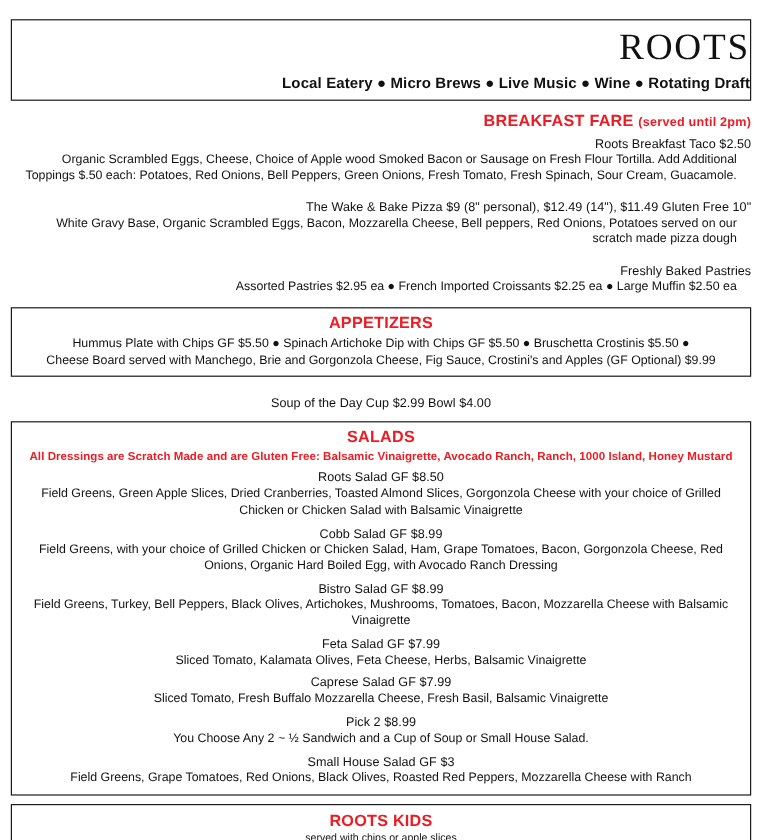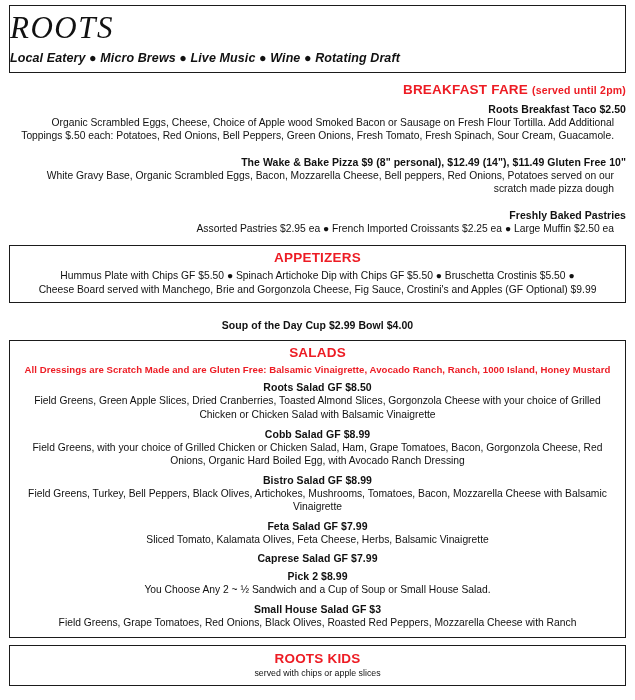--- a/index.html
+++ b/index.html
@@ -19,24 +19,23 @@
   }
 
   
   .box {
     border: 1.5px solid #1b1b1b;
     background: #fff;
   }
 
   
   .header {
-    margin-top: 5px;
+    margin-top: 16px;
     padding: 5px 0 7px 0;
-    text-align: left;
-    font-style: italic;
+    text-align: right;
   }
   .brand {
     font-family: "Liberation Serif", serif;
     font-size: 31px;
     letter-spacing: 1.5px;
     font-weight: 400;
     line-height: 1.12;
   }
   .tagline {
     font-size: 12.5px;
@@ -52,21 +51,21 @@
     font-weight: bold;
     font-size: 13.5px;
     letter-spacing: 0.2px;
   }
   .sec-title .sub {
     font-size: 10.5px;
     color: #ed1c24;
     font-weight: bold;
   }
   .item-name {
-    font-weight: bold;
+    font-weight: normal;
     font-size: 10.5px;
     margin-top: 6px;
     letter-spacing: 0.05px;
   }
   .item-desc {
     font-size: 10.3px;
     line-height: 1.32;
     padding: 0 12px;
     margin-top: 1px;
   }
@@ -157,20 +156,21 @@
     <div>
       <div class="item-name">Bistro Salad GF $8.99</div>
       <div class="item-desc">Field Greens, Turkey, Bell Peppers, Black Olives, Artichokes, Mushrooms, Tomatoes, Bacon, Mozzarella Cheese with Balsamic Vinaigrette</div>
     </div>
     <div>
       <div class="item-name">Feta Salad GF  $7.99</div>
       <div class="item-desc">Sliced Tomato, Kalamata Olives, Feta Cheese, Herbs, Balsamic Vinaigrette</div>
     </div>
     <div>
       <div class="item-name">Caprese Salad GF  $7.99</div>
+      <div class="item-desc">Sliced Tomato, Fresh Buffalo Mozzarella Cheese, Fresh Basil, Balsamic Vinaigrette</div>
     </div>
     <div>
       <div class="item-name">Pick 2  $8.99</div>
       <div class="item-desc">You Choose Any 2 ~ ½ Sandwich and a Cup of Soup or Small House Salad.</div>
     </div>
     <div>
       <div class="item-name">Small House Salad GF  $3</div>
       <div class="item-desc">Field Greens, Grape Tomatoes, Red Onions, Black Olives, Roasted Red Peppers, Mozzarella Cheese with Ranch</div>
     </div>
   </div>

